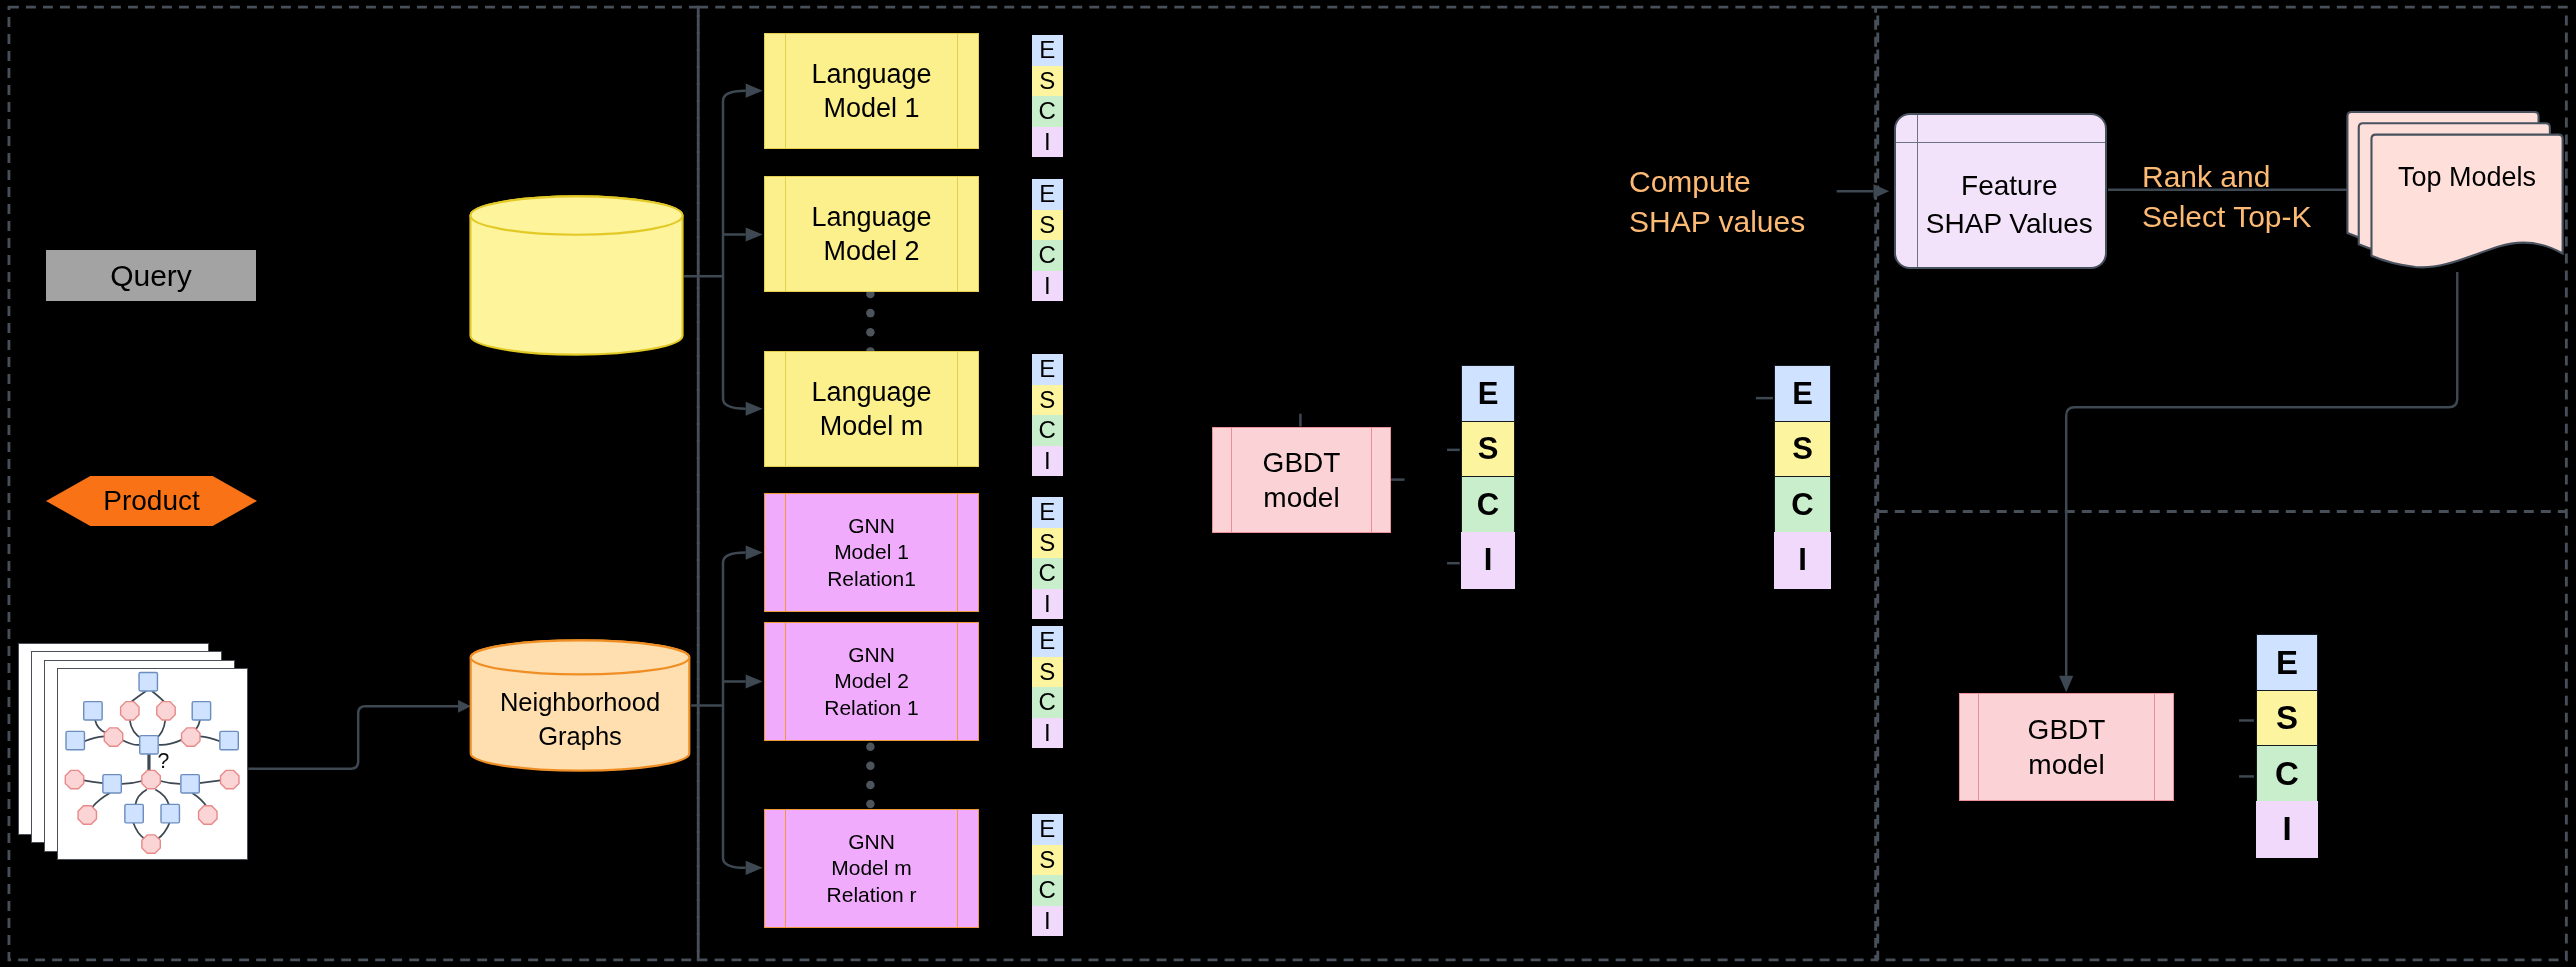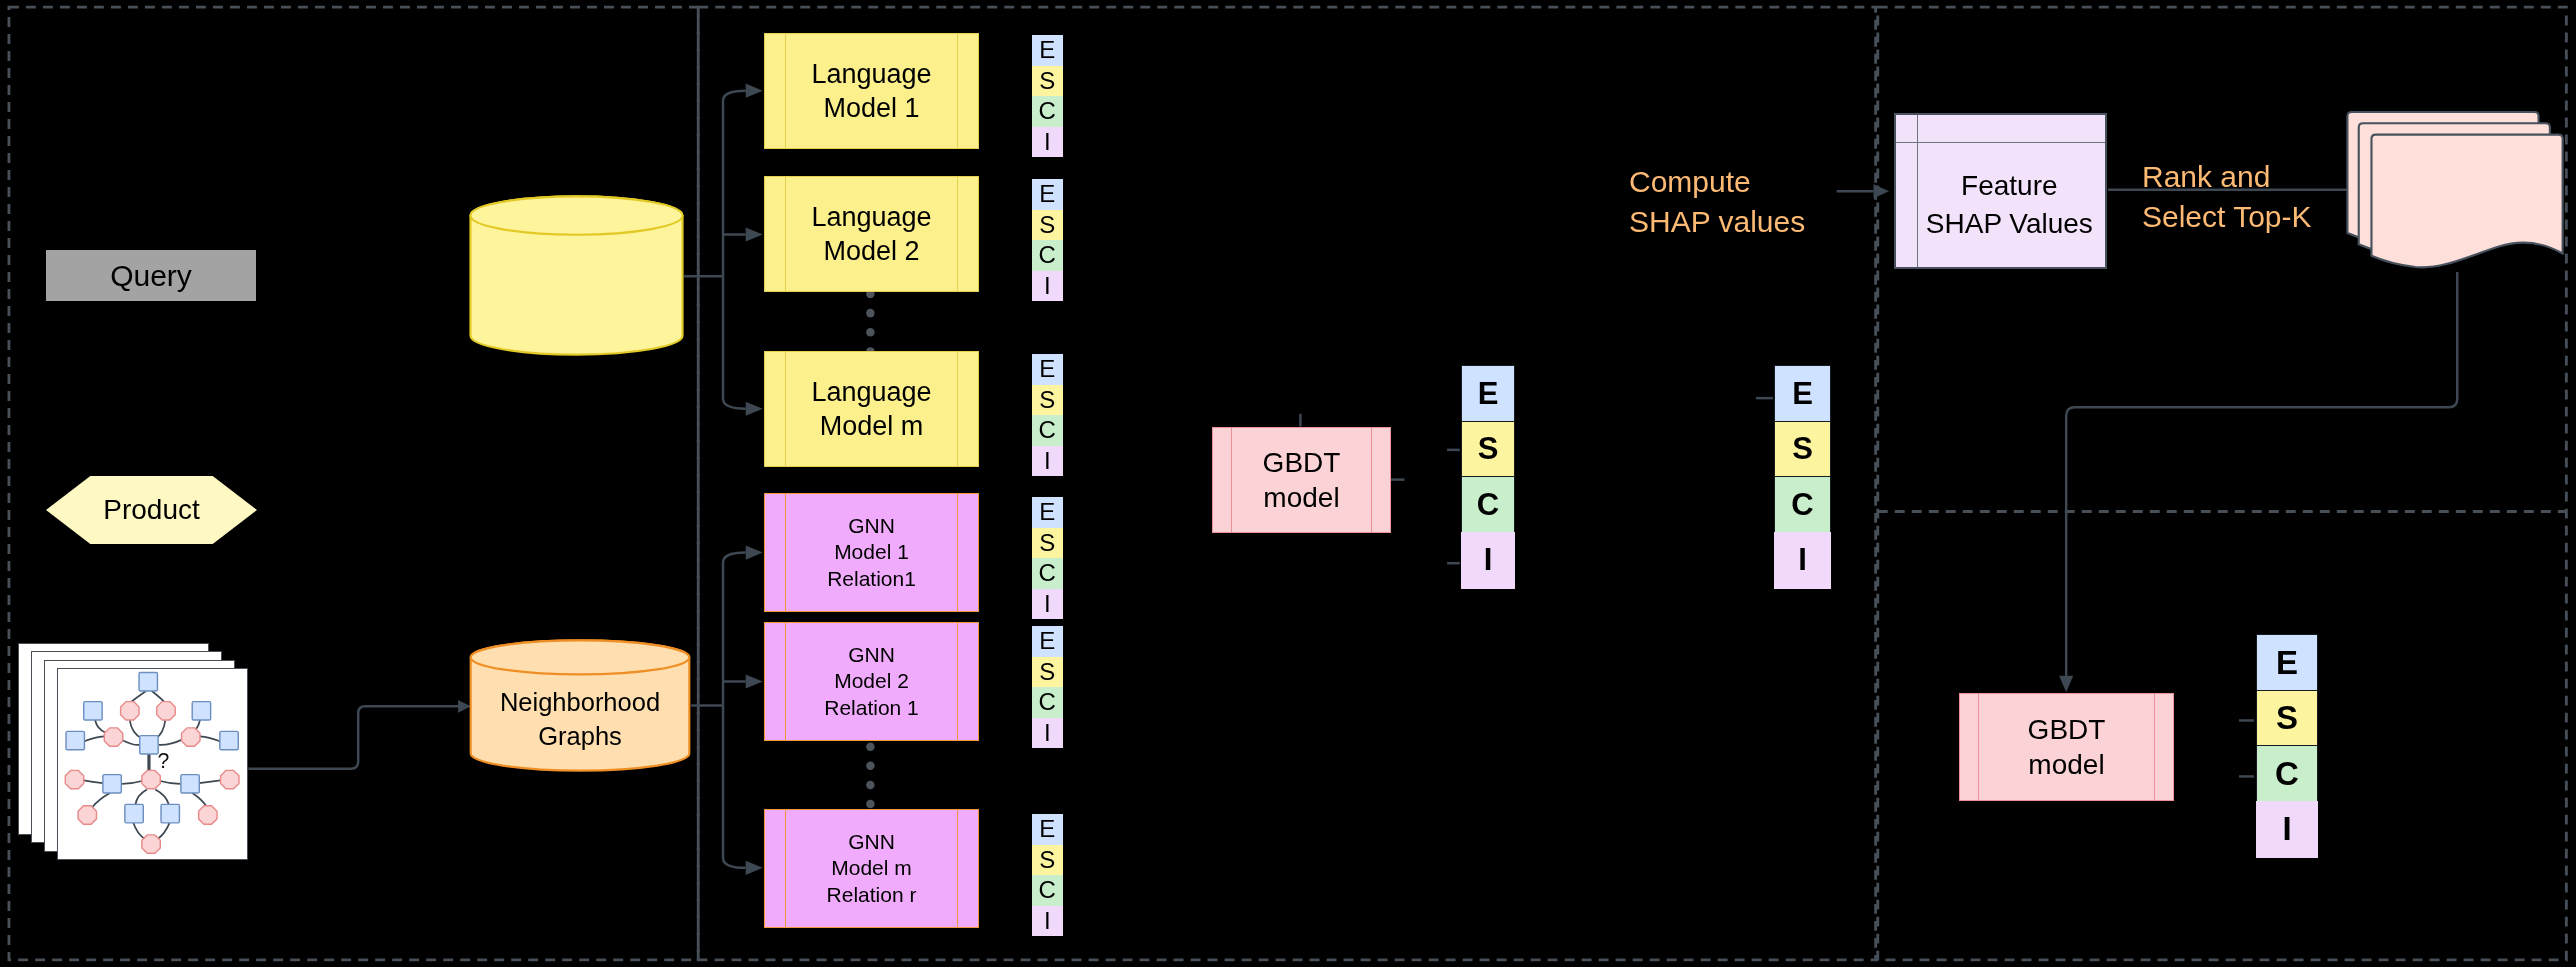--- a/index.html
+++ b/index.html
@@ -34,21 +34,21 @@
   .bigstack .cell.noborder{border-color:transparent}
   .rightstack{width:62px}
   .rightstack .cell{font-size:33px}
   .e{background:#cfe2ff}.s{background:#fcf49e}.c{background:#c8eecb}.i{background:#f0d9fa}
   
   .gray{position:absolute;color:#fdba74;font-size:30px;line-height:1.34;white-space:pre-line}
   
   .cyl-label{position:absolute;display:flex;align-items:center;justify-content:center;
              text-align:center;white-space:pre-line;font-size:25.5px;line-height:1.3}
   
-  .card{position:absolute;background:#f2e3fb;border:2.1px solid #47525e;border-radius:0;
+  .card{position:absolute;background:#f2e3fb;border:2.1px solid #47525e;border-radius:16px;
         box-sizing:border-box;}
   .card .vline{position:absolute;top:0;bottom:0;left:21px;width:0;border-left:1.4px solid #6b7480}
   .card .hline{position:absolute;left:0;right:0;top:27px;height:0;border-top:1.4px solid #6b7480}
   .card .txt{position:absolute;left:17.7px;top:27px;right:0;bottom:0;display:flex;align-items:center;
              justify-content:center;text-align:center;white-space:pre-line;font-size:28px;line-height:1.35}
   .pageLabel{position:absolute;display:flex;align-items:center;justify-content:center;
              font-size:27px;white-space:pre-line}
 </style>
 </head>
 <body>
@@ -111,21 +111,21 @@
         <circle cx="1228" cy="1081" r="6"></circle>
       <circle cx="1228" cy="1108" r="6"></circle>
         <circle cx="1228" cy="1135" r="6"></circle>
     </g>
   </svg>
 
   <div class="plain" style="left:46px;top:250px;width:210px;height:51px;background:#a3a3a3;font-size:30px">
     <span>Query</span>
   </div>
 
-  <div class="plain" style="left:46px;top:476px;width:211px;height:68px;background:#fef9c3;font-size:28px;
+  <div class="plain" style="left:46px;top:476px;width:211px;height:50px;background:#f97316;font-size:28px;
               clip-path:polygon(0% 50%, 21% 0%, 79% 0%, 100% 50%, 79% 100%, 21% 100%)">
     <span>Product</span>
   </div>
 
   <div class="abs" style="left:0;top:0">
     <div class="abs" style="left:18.4px;top:643px;width:189px;height:190px;background:#fff;border:1.4px solid #4b4f57"></div>
     <div class="abs" style="left:31px;top:651px;width:189px;height:190px;background:#fff;border:1.4px solid #4b4f57"></div>
     <div class="abs" style="left:44px;top:660px;width:189px;height:190px;background:#fff;border:1.4px solid #4b4f57"></div>
     <div class="abs" style="left:57px;top:668px;width:189px;height:190px;background:#fff;border:1.4px solid #4b4f57">
       <svg width="189" height="190" viewBox="0 0 266 268">
@@ -295,20 +295,21 @@
 Select Top-K</div>
 
   <div class="abs" style="left:2346px;top:106px">
     <svg width="223" height="174" viewBox="0 0 315 245">
       <g fill="#ffdfda" stroke="#47525e" stroke-width="3">
         <path transform="translate(2,8)" d="M6,0 H264 Q270,0 270,6 V168 C242,152 212,148 180,158 C141,170 101,191 62,187 C38,184 16,178 0,171 V6 Q0,0 6,0 Z"></path>
         <path transform="translate(18,24)" d="M6,0 H264 Q270,0 270,6 V168 C242,152 212,148 180,158 C141,170 101,191 62,187 C38,184 16,178 0,171 V6 Q0,0 6,0 Z"></path>
         <path transform="translate(36,40)" d="M6,0 H264 Q270,0 270,6 V168 C242,152 212,148 180,158 C141,170 101,191 62,187 C38,184 16,178 0,171 V6 Q0,0 6,0 Z"></path>
       </g>
     </svg>
+    <div class="pageLabel" style="left:25.5px;top:43px;width:191px;height:57px">Top Models</div>
   </div>
 
   <div class="proc gbdt" style="left:1959px;top:693px;width:215px;height:108px">
     <span>GBDT
 model</span>
   </div>
 
   <div class="bigstack rightstack" style="left:2256px;top:634px">
     <div class="cell e">E</div>
     <div class="cell s">S</div>

